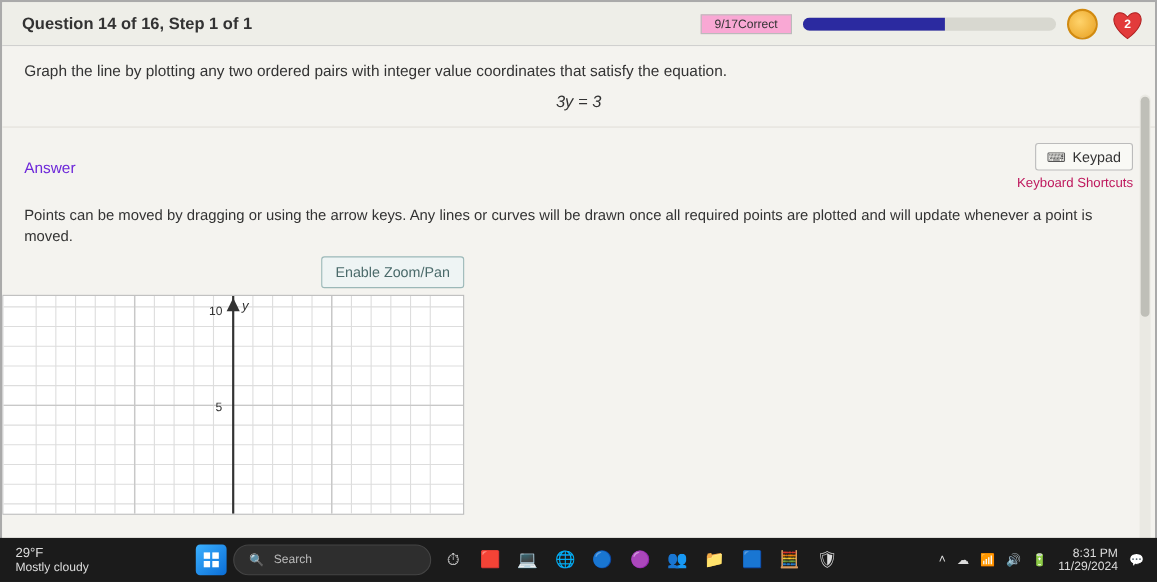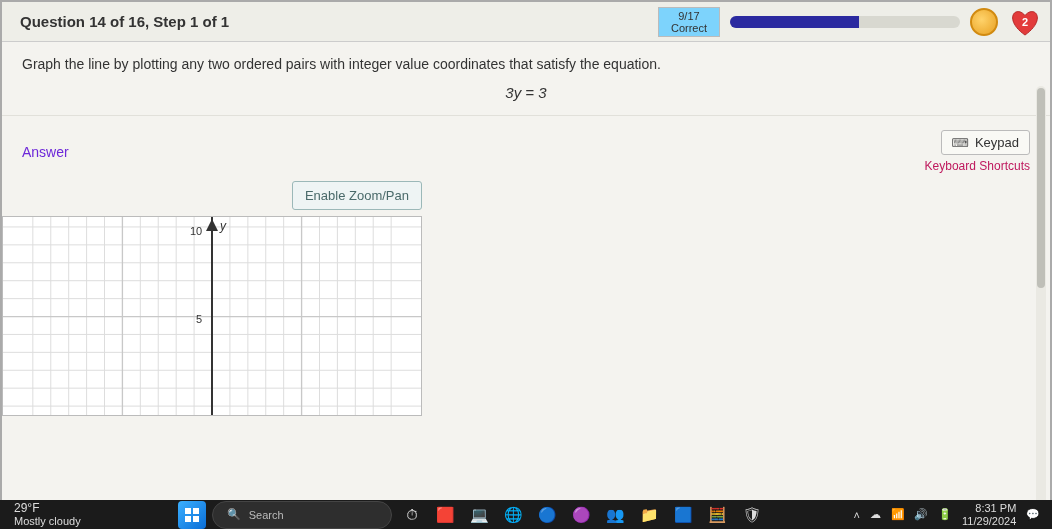--- a/index.html
+++ b/index.html
@@ -19,23 +19,23 @@
   .header {
     display: flex; align-items: center;
     height: 40px;
     border-bottom: 1px solid #ccc;
     background: #eeeee8;
     padding: 0 10px 0 18px;
   }
   .q-title { font-weight: bold; font-size: 15px; color: #333; flex: 0 0 auto; }
   .header-spacer { flex: 1; }
   .correct-box {
-    display: flex; flex-direction: column; align-items: center;
+    display: flex; align-items: center;
     font-size: 11px; color: #333; padding: 2px 12px;
-    border: 1px solid #bbb; background: #7dd3fc; margin-right: 10px;
+    border: 1px solid #bbb; background: #f9a8d4; margin-right: 10px;
   }
   .progress {
     width: 230px; height: 12px; background: #d8d8d0;
     border-radius: 6px; overflow: hidden; margin-right: 10px;
   }
   .progress .bar { height: 100%; background: #2b2aa0; }
   .coin {
     width: 28px; height: 28px; border-radius: 50%;
     background: radial-gradient(circle at 40% 40%, #ffd36b, #e8a021);
     border: 2px solid #d18a10; margin-right: 12px;
@@ -108,21 +108,21 @@
     position:absolute; right:4px; top:44px; bottom:6px; width:10px;
     background:#eae9e3; border-radius:5px;
   }
   .vscroll .thumb {
     position:absolute; left:1px; top:2px; width:8px; height:200px;
     background:#bfbfb8; border-radius:4px;
   }
 
   
   .taskbar {
-    position:absolute; left:0; bottom:0; width:1052px; height:29px;
+    position:absolute; left:0; bottom:0; width:1052px; height:40px;
     background:#1b1b1b; display:flex; align-items:center;
     color:#ddd; font-size:11px;
   }
   .tb-left { display:flex; flex-direction:column; padding:2px 10px 2px 14px; line-height:1.1; }
   .tb-left .temp { font-size:12px; }
   .tb-center { flex:1; display:flex; align-items:center; justify-content:center; gap:6px; }
   .tb-search {
     display:flex; align-items:center; gap:8px;
     background:#2e2e2e; border:1px solid #444; border-radius:18px;
     padding:4px 14px; width:180px; height:28px; color:#bbb;
@@ -170,20 +170,21 @@
       <div class="answer-label">Answer</div>
       <div class="right-tools">
         <button class="keypad-btn">
           <span class="kp-icon">⌨</span>
           <span>Keypad</span>
         </button>
         <div class="kb-shortcuts">Keyboard Shortcuts</div>
       </div>
     </div>
 
+    <div class="instructions">Points can be moved by dragging or using the arrow keys. Any lines or curves will be drawn once all required points are plotted and will update whenever a point is moved.</div>
 
     <div class="graph-area">
       <div class="zoom-row">
         <button class="zoom-btn">Enable Zoom/Pan</button>
       </div>
       <div class="graph-box">
         <svg viewBox="0 0 420 400" preserveAspectRatio="xMidYMin slice">
           <g stroke="#ddd" stroke-width="1">
             <line x1="30" y1="0" x2="30" y2="400"></line>
               <line x1="48" y1="0" x2="48" y2="400"></line>

